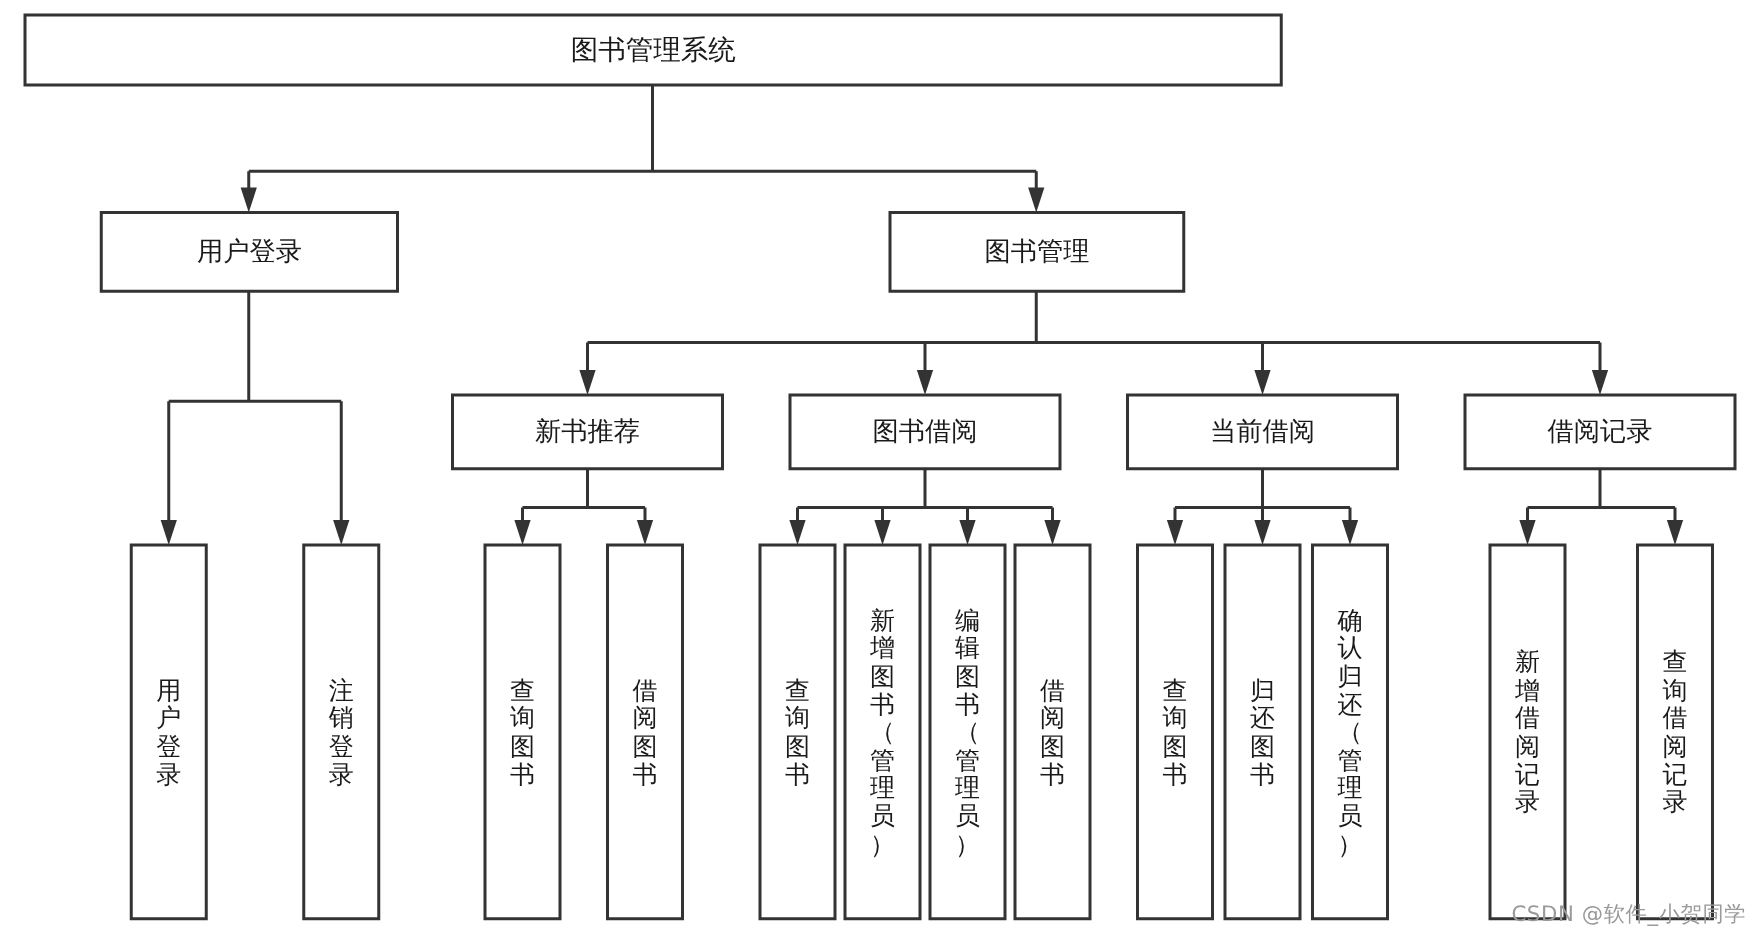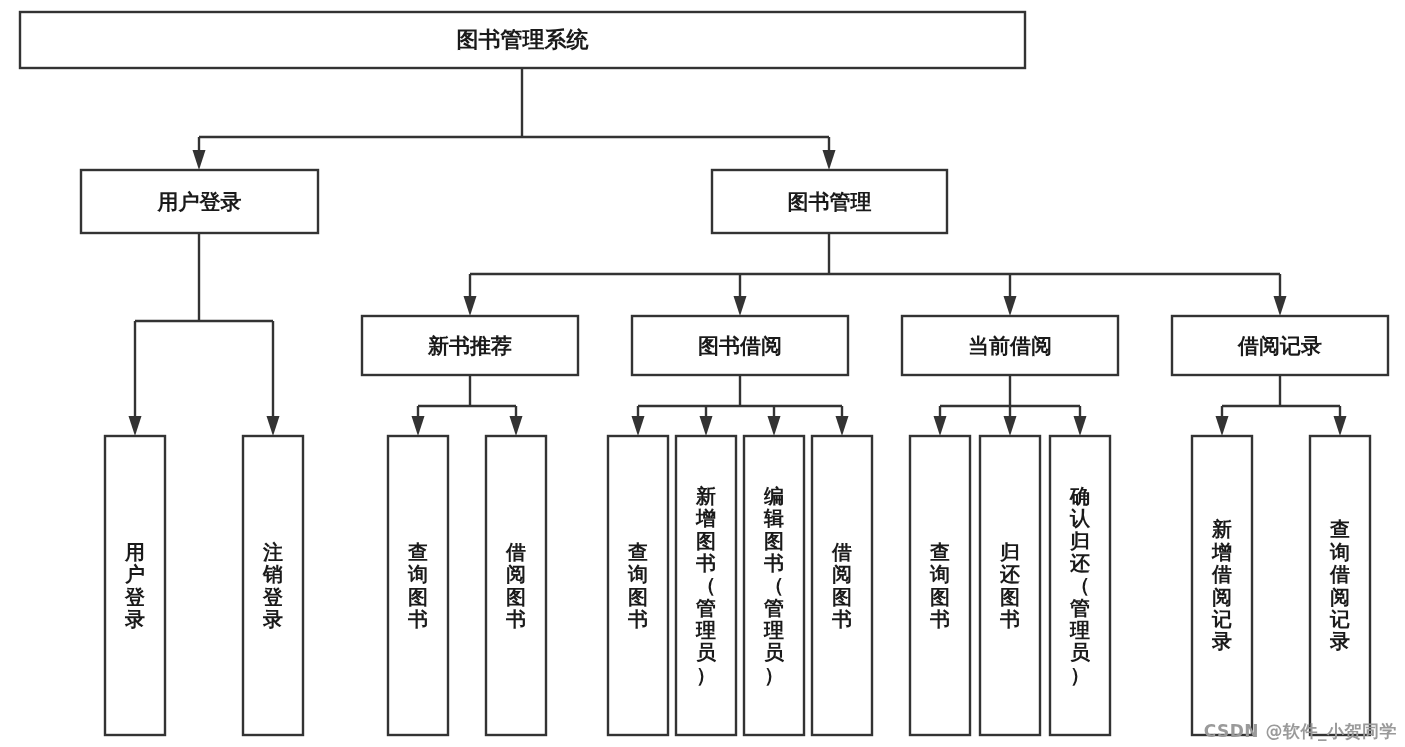--- a/index.html
+++ b/index.html
@@ -13,21 +13,20 @@
     position: relative;
     overflow: hidden;
     font-family: "DejaVu Sans", "Liberation Sans", sans-serif;
   }
   #diagram-root {
     position: absolute;
     left: 0;
     top: 0;
     width: 1405px;
     height: 747px;
-    font-weight: bold;
   }
   svg#tree-svg {
     display: block;
     width: 1405px;
     height: 747px;
   }
   .node-box {
     fill: #ffffff;
     stroke: #333333;
     stroke-width: 2.4;

